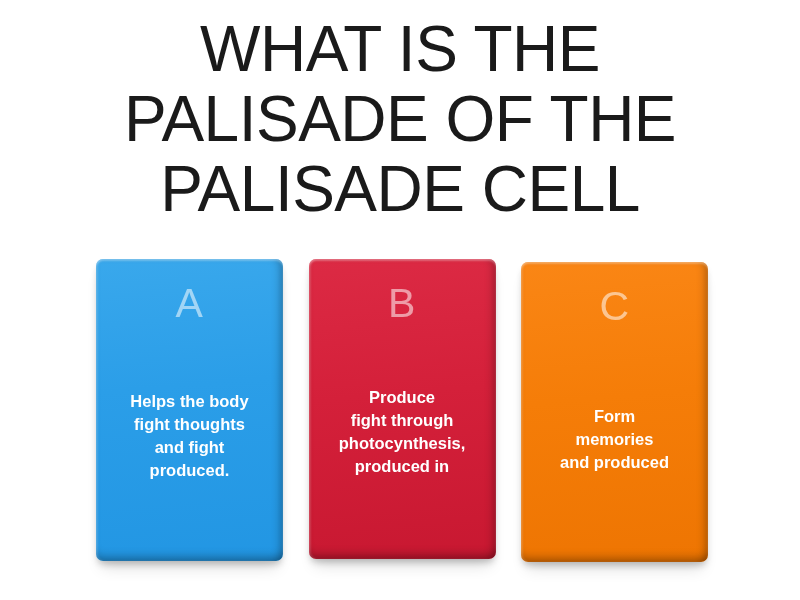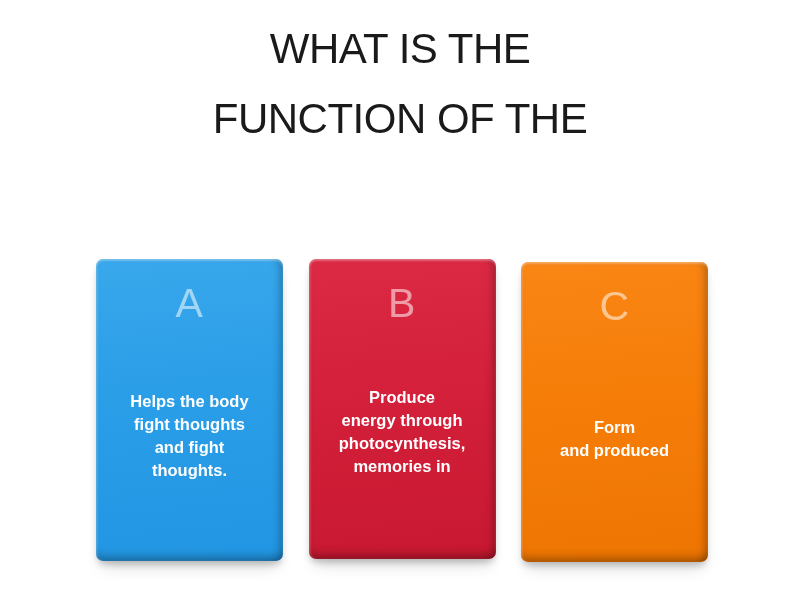--- a/index.html
+++ b/index.html
@@ -24,21 +24,21 @@
   
   .question-title {
     position: absolute;
     left: 0;
     top: 14px;
     width: 800px;
     text-align: center;
     color: #1a1a1a;
     font-family: "Liberation Sans", sans-serif;
     font-weight: 300;
-    font-size: 42px;
+    font-size: 64px;
     line-height: 70px;
     letter-spacing: -0.5px;
     -webkit-font-smoothing: antialiased;
   }
   .question-title .tline {
     display: block;
     white-space: nowrap;
   }
 
   
@@ -140,53 +140,55 @@
   .answer-card.card-b .card-body { margin-top: -10px; }
   .answer-card.card-c .card-body { margin-top: -2px; }
 </style>
 </head>
 <body>
 
 <div id="quiz-root">
 
   <div class="question-title">
     <span class="tline">WHAT IS THE</span>
-    <span class="tline">FUNCTION OF THE</span>
+    <span class="tline">PALISADE OF THE</span>
+    <span class="tline">PALISADE CELL</span>
   </div>
 
   <div class="answers-row">
 
     <div class="answer-card blue card-a">
       <div class="card-letter">A</div>
       <div class="card-body">
         <div class="card-text">
           <span class="bline">Helps the body</span>
           <span class="bline">fight thoughts</span>
           <span class="bline">and fight</span>
-          <span class="bline">thoughts.</span>
+          <span class="bline">produced.</span>
         </div>
       </div>
     </div>
 
     <div class="answer-card red card-b">
       <div class="card-letter">B</div>
       <div class="card-body">
         <div class="card-text">
           <span class="bline">Produce</span>
-          <span class="bline">energy through</span>
+          <span class="bline">fight through</span>
           <span class="bline">photocynthesis,</span>
-          <span class="bline">memories in</span>
+          <span class="bline">produced in</span>
         </div>
       </div>
     </div>
 
     <div class="answer-card orange card-c">
       <div class="card-letter">C</div>
       <div class="card-body">
         <div class="card-text">
           <span class="bline">Form</span>
+          <span class="bline">memories</span>
           <span class="bline">and produced</span>
         </div>
       </div>
     </div>
 
   </div>
 </div>
 
 </body></html>

